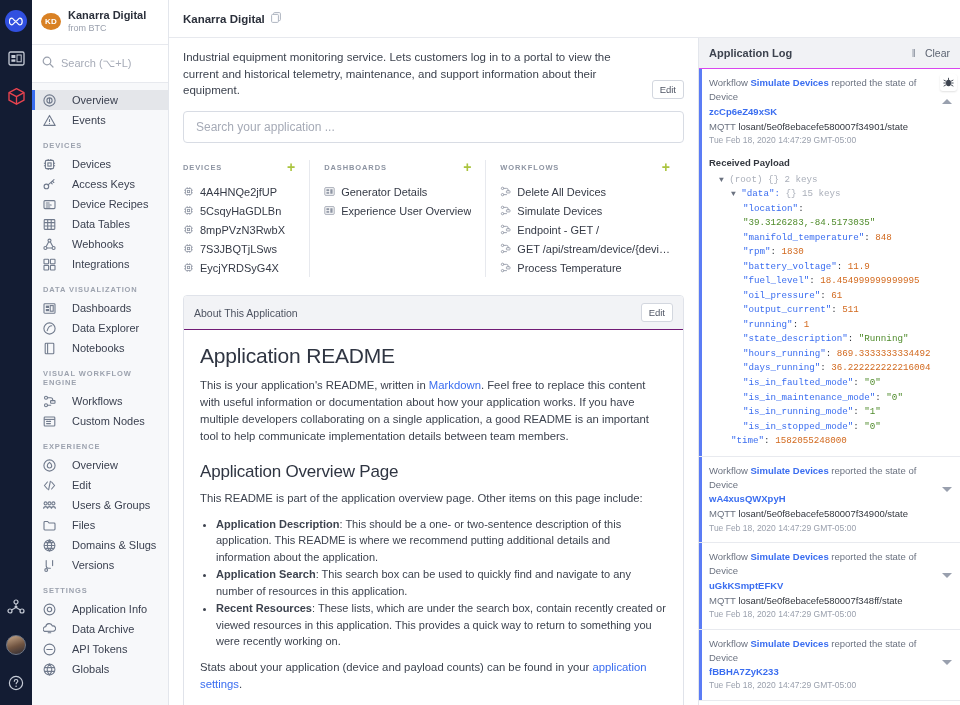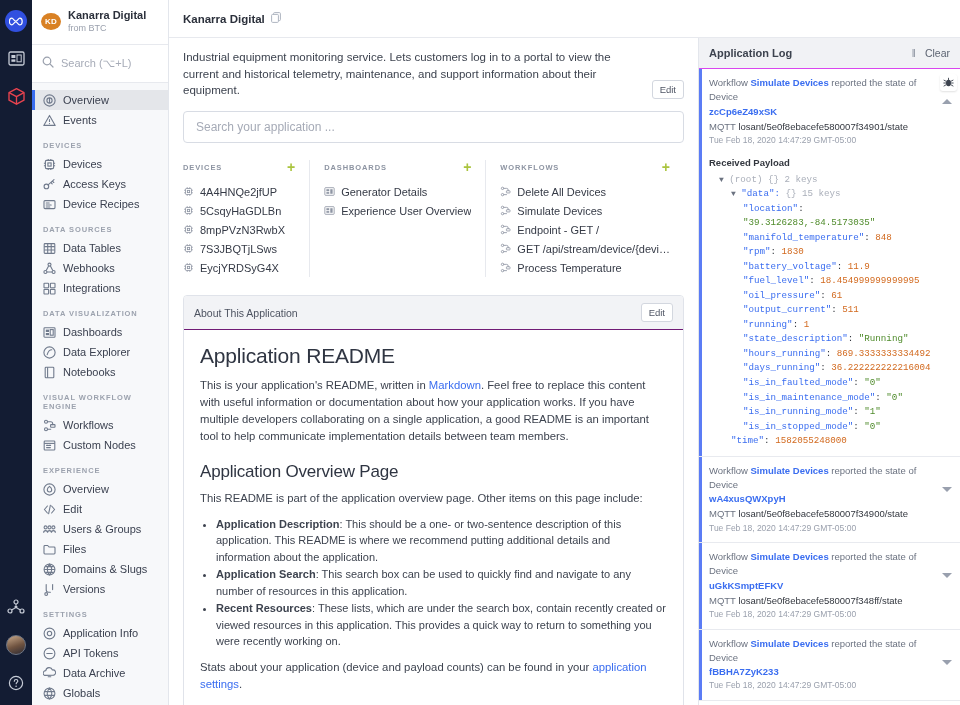--- a/index.html
+++ b/index.html
@@ -62,21 +62,21 @@
     border-bottom: 1px solid #e7e9ee; background:#fff; cursor:text;
   }
   .search-row span.txt { color:#a6abb7; font-size:11px; }
 
   .nav { padding: 7px 0 6px 0; overflow:hidden; }
   .nav-sec {
     font-size: 7.5px; letter-spacing: .9px; color:#9ca2ae; font-weight: bold;
     padding: 11px 0 4px 11px; text-transform: uppercase;
   }
   .nav-item {
-    display:flex; align-items:center; gap:7px; padding: 3.5px 8px 3.5px 11px;
+    display:flex; align-items:center; gap:16px; padding: 3.5px 8px 3.5px 11px;
     cursor:pointer; position:relative; color:#3b4150; font-size:11px;
   }
   .nav-item.active { background:#e4e6ea; }
   .nav-item.active::before {
     content:''; position:absolute; left:0; top:0; bottom:0; width:2.5px; background:#3a6df0;
   }
   .nav-ico { width:13px; height:13px; flex:0 0 13px; display:flex; align-items:center; justify-content:center; color:#707a8c; }
   .nav-ico svg { display:block; }
 
   
@@ -306,21 +306,20 @@
         </div>
         <div class="nav-item">
           <span class="nav-ico">
             <svg width="13" height="13" viewBox="0 0 13 13">
               <rect x="1" y="2.6" width="11" height="8" rx="1" fill="none" stroke="#707a8c" stroke-width="1.1"></rect>
               <path d="M3.2 5h3M3.2 7h5M3.2 9h3.6" fill="none" stroke="#707a8c" stroke-width="1.1" stroke-linecap="round"></path>
             </svg>
           </span>
           <span>Device Recipes</span>
         </div>
-        <div class="nav-sec">DATA SOURCES</div>
         <div class="nav-item">
           <span class="nav-ico">
             <svg width="13" height="13" viewBox="0 0 13 13">
               <rect x="1.2" y="1.6" width="10.6" height="9.8" rx=".8" fill="none" stroke="#707a8c" stroke-width="1.1"></rect>
               <path d="M1.2 4.6h10.6M1.2 8h10.6M4.7 1.6v9.8M8.2 1.6v9.8" fill="none" stroke="#707a8c" stroke-width="1.1"></path>
             </svg>
           </span>
           <span>Data Tables</span>
         </div>
         <div class="nav-item">
@@ -460,34 +459,34 @@
             <svg width="13" height="13" viewBox="0 0 13 13">
               <circle cx="6.5" cy="6.5" r="5.4" fill="none" stroke="#707a8c" stroke-width="1.1"></circle>
               <circle cx="6.5" cy="6.5" r="2.2" fill="none" stroke="#707a8c" stroke-width="1.1"></circle>
             </svg>
           </span>
           <span>Application Info</span>
         </div>
         <div class="nav-item">
           <span class="nav-ico">
             <svg width="13" height="13" viewBox="0 0 13 13">
+              <path d="M1.4 8.4a2.6 2.6 0 0 1 1.4-4.8 3.4 3.4 0 0 1 6.6-.6 2.6 2.6 0 0 1 1.2 5.1z" fill="none" stroke="#707a8c" stroke-width="1.1" stroke-linejoin="round"></path>
+              <path d="M5.2 9.8h2.6" fill="none" stroke="#707a8c" stroke-width="1.1" stroke-linecap="round"></path>
+            </svg>
+          </span>
+          <span>Data Archive</span>
+        </div>
+        <div class="nav-item">
+          <span class="nav-ico">
+            <svg width="13" height="13" viewBox="0 0 13 13">
               <circle cx="6.5" cy="6.5" r="5.4" fill="none" stroke="#707a8c" stroke-width="1.1"></circle>
               <path d="M3.8 6.5h5.4" fill="none" stroke="#707a8c" stroke-width="1.1" stroke-linecap="round"></path>
             </svg>
           </span>
           <span>API Tokens</span>
-        </div>
-        <div class="nav-item">
-          <span class="nav-ico">
-            <svg width="13" height="13" viewBox="0 0 13 13">
-              <path d="M1.4 8.4a2.6 2.6 0 0 1 1.4-4.8 3.4 3.4 0 0 1 6.6-.6 2.6 2.6 0 0 1 1.2 5.1z" fill="none" stroke="#707a8c" stroke-width="1.1" stroke-linejoin="round"></path>
-              <path d="M5.2 9.8h2.6" fill="none" stroke="#707a8c" stroke-width="1.1" stroke-linecap="round"></path>
-            </svg>
-          </span>
-          <span>Data Archive</span>
         </div>
         <div class="nav-item">
           <span class="nav-ico">
             <svg width="13" height="13" viewBox="0 0 13 13">
               <circle cx="6.5" cy="6.5" r="5.4" fill="none" stroke="#707a8c" stroke-width="1.1"></circle>
               <path d="M1.1 4.6h10.8M1.1 8.4h10.8M6.5 1.1c-1.5 1.6-2.3 3.4-2.3 5.4s.8 3.8 2.3 5.4c1.5-1.6 2.3-3.4 2.3-5.4s-.8-3.8-2.3-5.4z" fill="none" stroke="#707a8c" stroke-width="1.1"></path>
             </svg>
           </span>
           <span>Globals</span>
         </div>

